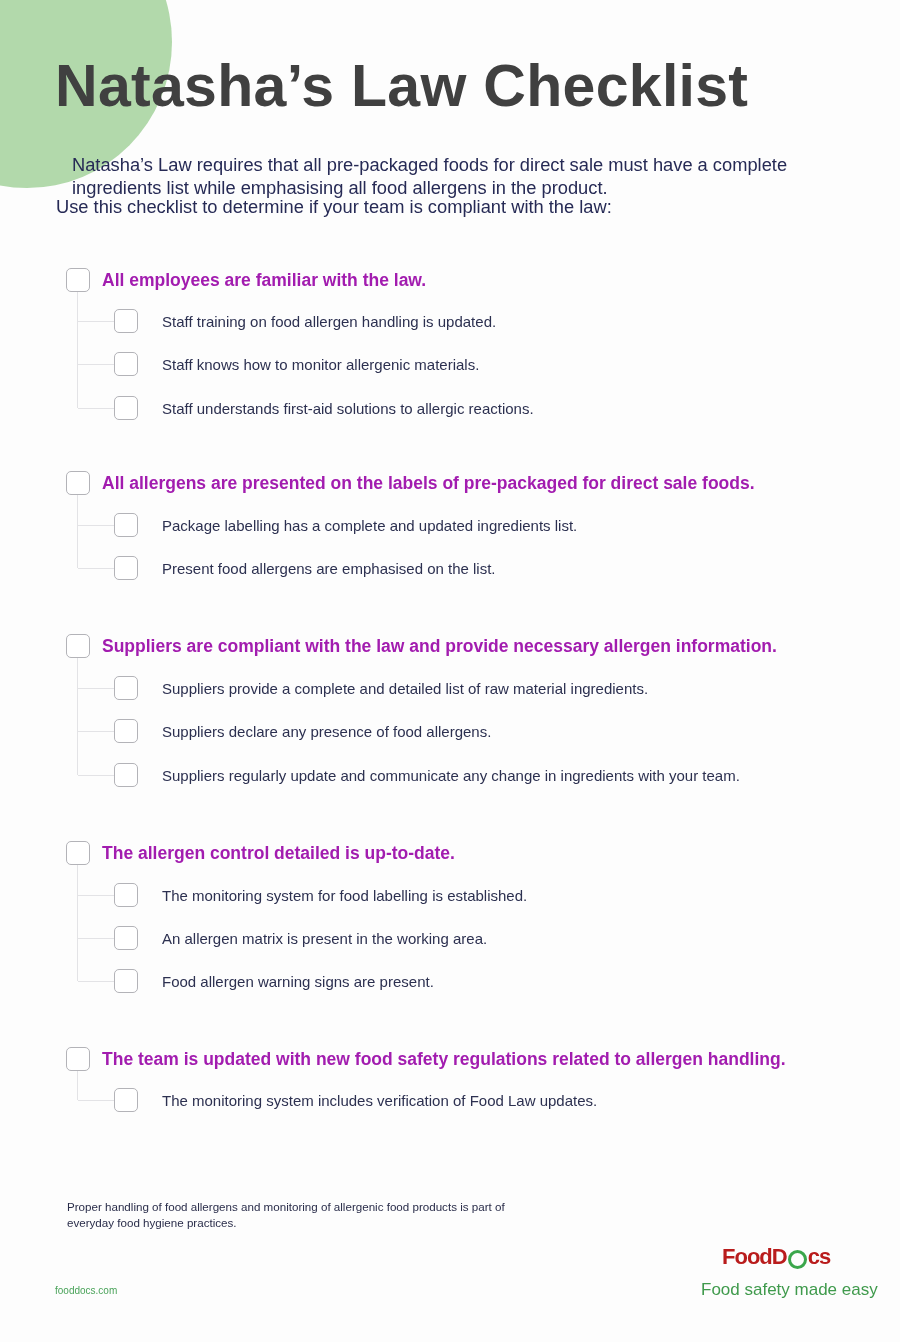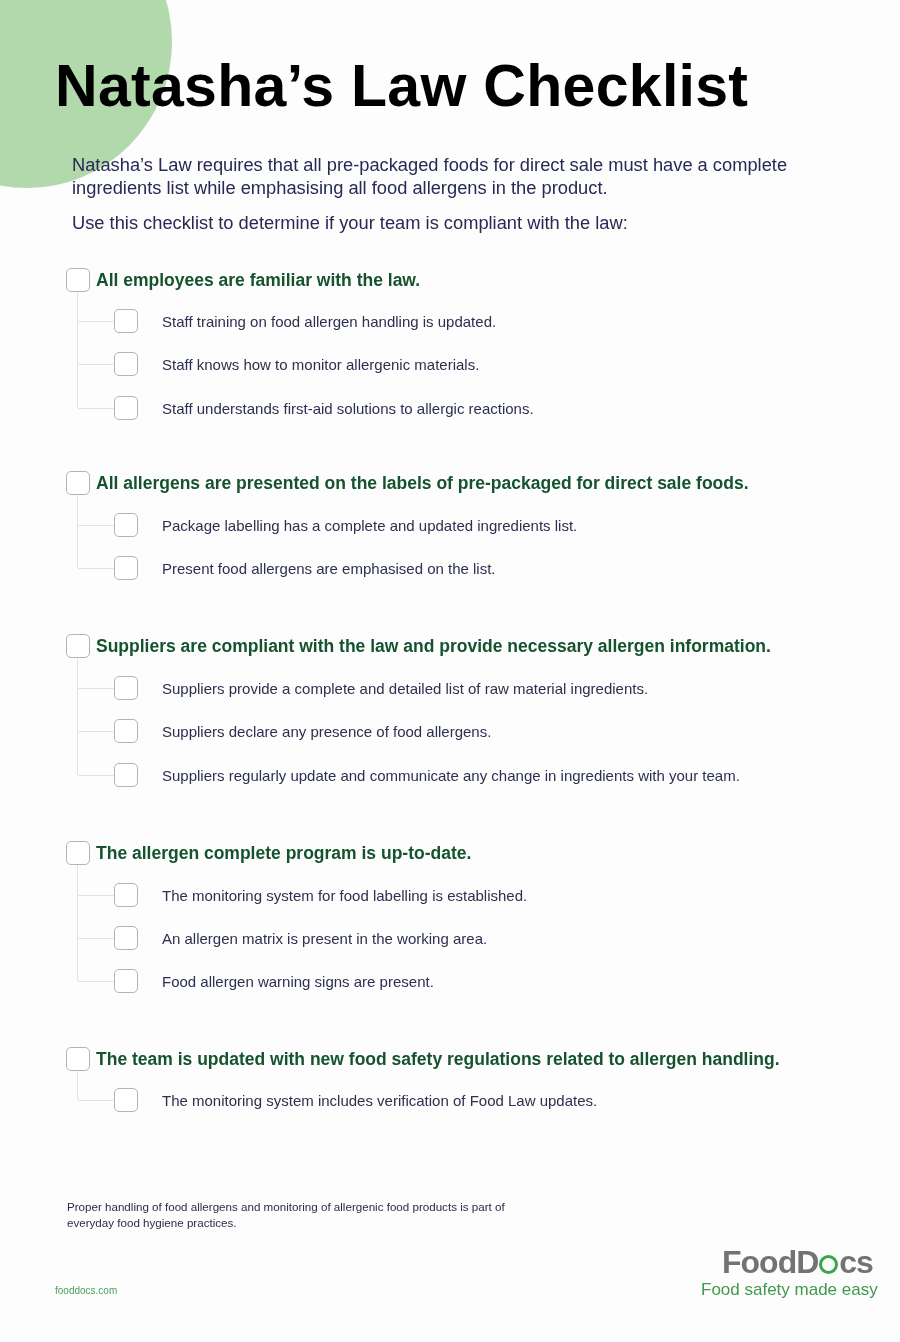--- a/index.html
+++ b/index.html
@@ -10,53 +10,53 @@
     color: #252a55;
   }
   .circle {
     position: absolute; left: -118px; top: -104px;
     width: 290px; height: 292px; border-radius: 50%;
     background: #b2d9ab;
   }
   .title {
     position: absolute; left: 55px; top: 52px; margin: 0;
     font-size: 59px; font-weight: bold; letter-spacing: 0.3px;
-    color: #000000; white-space: nowrap;
+    color: #404040; white-space: nowrap;
   }
   .intro {
     position: absolute; left: 56px; top: 137px; width: 720px; margin: 16px;
     font-size: 18.3px; line-height: 23px; color: #262a55;
   }
   .instruction {
-    position: absolute; left: 56px; top: 195px; margin: 16px;
+    position: absolute; left: 56px; top: 195px; margin: 0;
     font-size: 18.3px; line-height: 23px; color: #262a55; white-space: nowrap;
   }
   .section { position: absolute; left: 0; width: 900px; }
   .parent-row { position: absolute; left: 66px; top: 0; height: 24px; display: flex; align-items: center; }
   .box {
     width: 22px; height: 22px; border: 1.4px solid #b3b3b8; border-radius: 5px;
     background: #fff; box-sizing: content-box; flex: none; cursor: pointer;
   }
   .parent-label {
-    margin-left: 6px; font-size: 17.5px; font-weight: bold; color: #14532d; white-space: nowrap;
+    margin-left: 12px; font-size: 17.5px; font-weight: bold; color: #a21caf; white-space: nowrap;
   }
   .vline { position: absolute; left: 77px; width: 1px; background: #e3e3e6; }
   .child-row { position: absolute; left: 78px; height: 24px; display: flex; align-items: center; }
   .hline { width: 36px; height: 1px; background: #e3e3e6; flex: none; }
   .child-label { margin-left: 24px; font-size: 15px; color: #2c3050; white-space: nowrap; }
   .footnote {
     position: absolute; left: 55px; top: 1187px; width: 470px; margin: 12px;
     font-size: 11.6px; line-height: 15.5px; color: #2a2d4a;
   }
   .site {
     position: absolute; left: 55px; top: 1285px; font-size: 10px; color: #4aa35a;
   }
   .logo {
-    position: absolute; left: 722px; top: 1244px; font-size: 32px; font-weight: bold;
-    color: #737373; letter-spacing: -1px; display: flex; align-items: center;
+    position: absolute; left: 722px; top: 1244px; font-size: 22px; font-weight: bold;
+    color: #b91c1c; letter-spacing: -1px; display: flex; align-items: center;
   }
   .logo .check { display: inline-block; width: 13px; height: 13px; margin: 0 1px;
     border: 3px solid #3aa64b; border-radius: 50%; position: relative; top: 2px; }
   .tagline {
     position: absolute; left: 701px; top: 1280px; font-size: 17px; color: #3f9a4c; white-space: nowrap;
   }
 </style>
 </head>
 <body>
 
@@ -127,21 +127,21 @@
     <span class="hline"></span>
     <span class="box"></span>
     <span class="child-label">Suppliers regularly update and communicate any change in ingredients with your team.</span>
   </div>
 </div>
 
 <div class="section" style="top:841px">
   <div class="vline" style="top:24px;height:116px"></div>
   <div class="parent-row">
     <span class="box"></span>
-    <span class="parent-label">The allergen complete program is up-to-date.</span>
+    <span class="parent-label">The allergen control detailed is up-to-date.</span>
   </div>
   <div class="child-row" style="top:42px">
     <span class="hline"></span>
     <span class="box"></span>
     <span class="child-label">The monitoring system for food labelling is established.</span>
   </div>
   <div class="child-row" style="top:85px">
     <span class="hline"></span>
     <span class="box"></span>
     <span class="child-label">An allergen matrix is present in the working area.</span>

